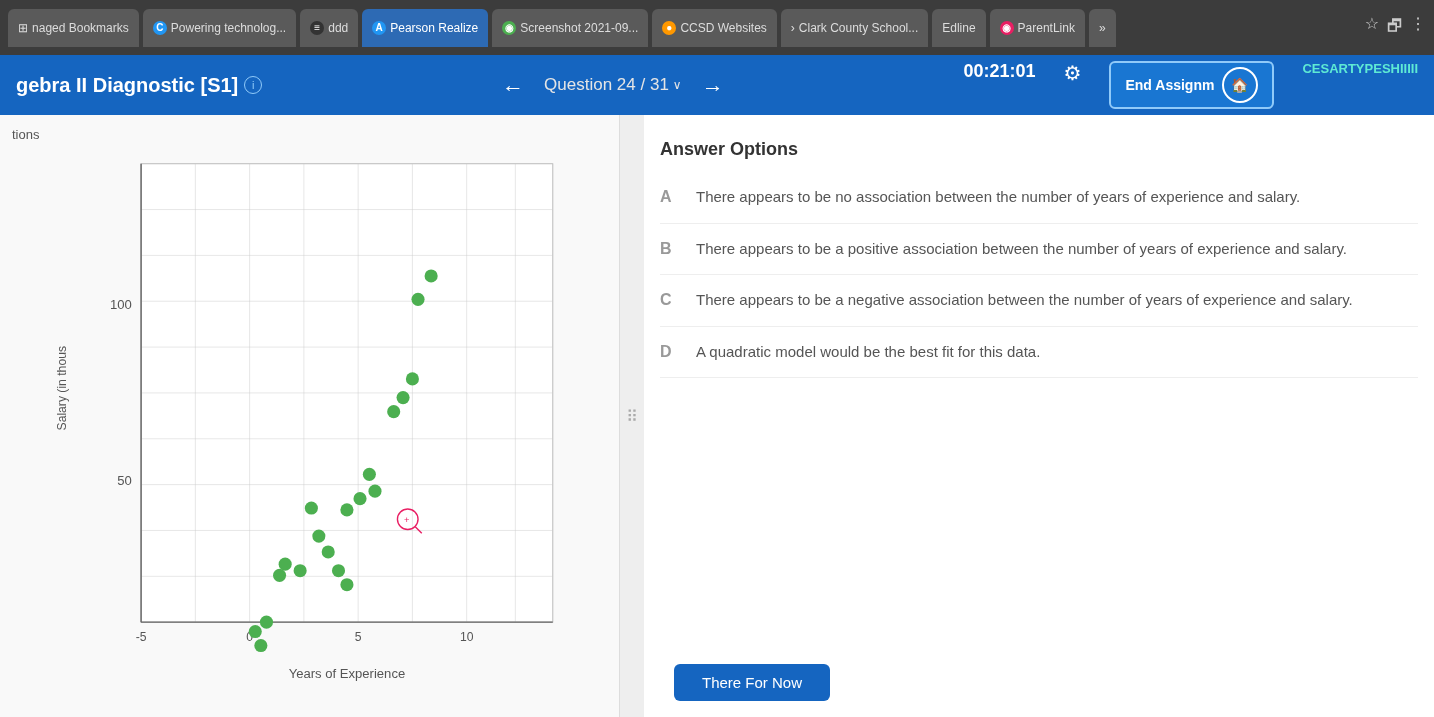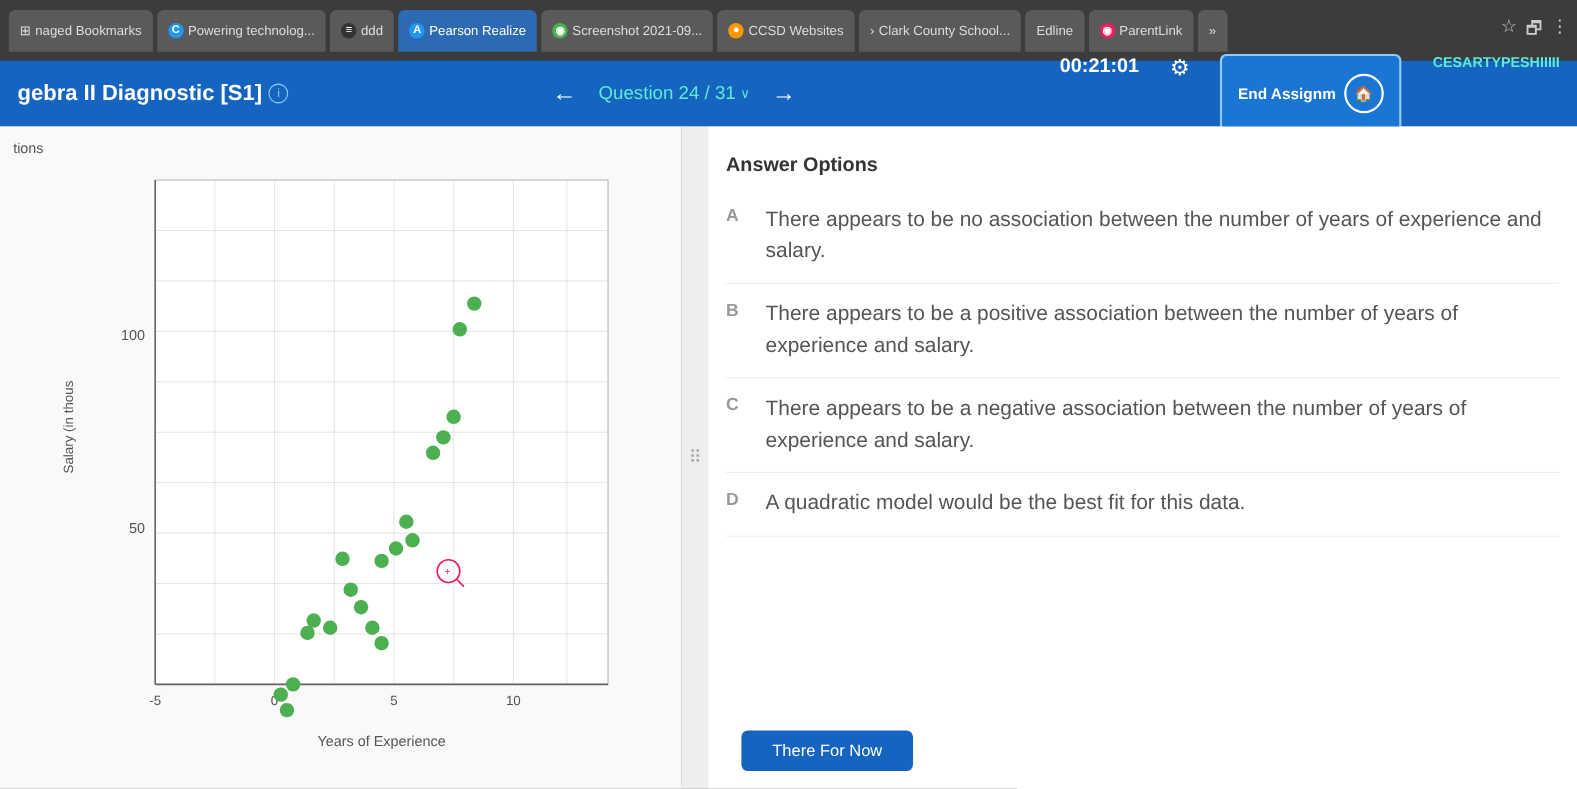--- a/index.html
+++ b/index.html
@@ -88,21 +88,21 @@
       justify-content: center;
       gap: 20px;
     }
     .nav-arrow {
       font-size: 22px;
       cursor: pointer;
       color: white;
     }
     .question-label {
       font-size: 17px;
-      color: #5eead4;
+      color: #e5e5e5;
       display: flex;
       align-items: center;
       gap: 4px;
     }
     .question-label .chevron {
       font-size: 12px;
     }
     .nav-right {
       display: flex;
       gap: 28px;
@@ -113,21 +113,21 @@
       font-weight: bold;
     }
     .settings-icon {
       font-size: 20px;
       color: white;
     }
     .end-assign-btn {
       background: #1976d2;
       border: 2px solid #90caf9;
       color: white;
-      padding: 16px 14px;
+      padding: 4px 14px;
       border-radius: 6px;
       font-size: 14px;
       font-weight: bold;
       display: flex;
       align-items: center;
       gap: 8px;
       cursor: pointer;
     }
     .user-avatar {
       width: 36px;
@@ -212,21 +212,21 @@
       cursor: pointer;
     }
     .option-letter {
       font-size: 16px;
       font-weight: bold;
       color: #999;
       min-width: 20px;
       margin-top: 2px;
     }
     .option-text {
-      font-size: 19px;
+      font-size: 15px;
       color: #555;
       line-height: 1.5;
     }
     .skip-btn {
       position: absolute;
       bottom: 16px;
       left: 30px;
       background: #1565c0;
       color: white;
       padding: 10px 28px;

